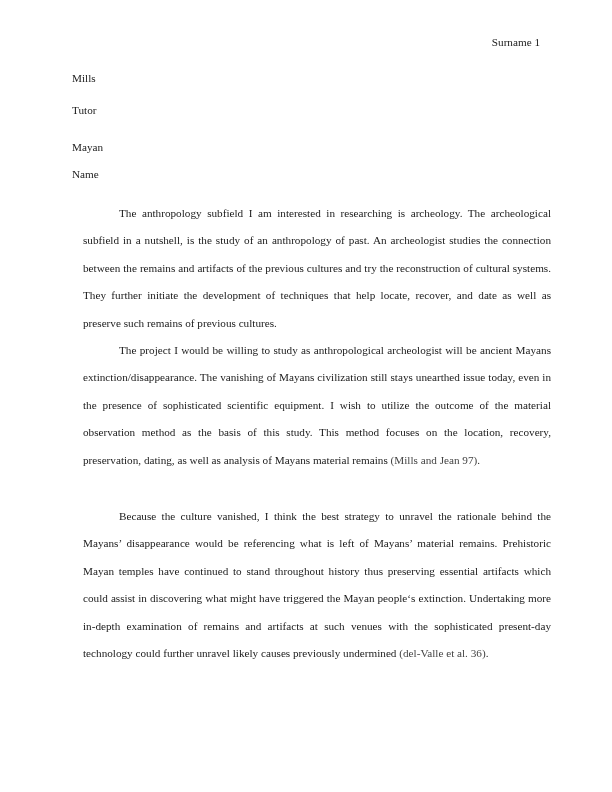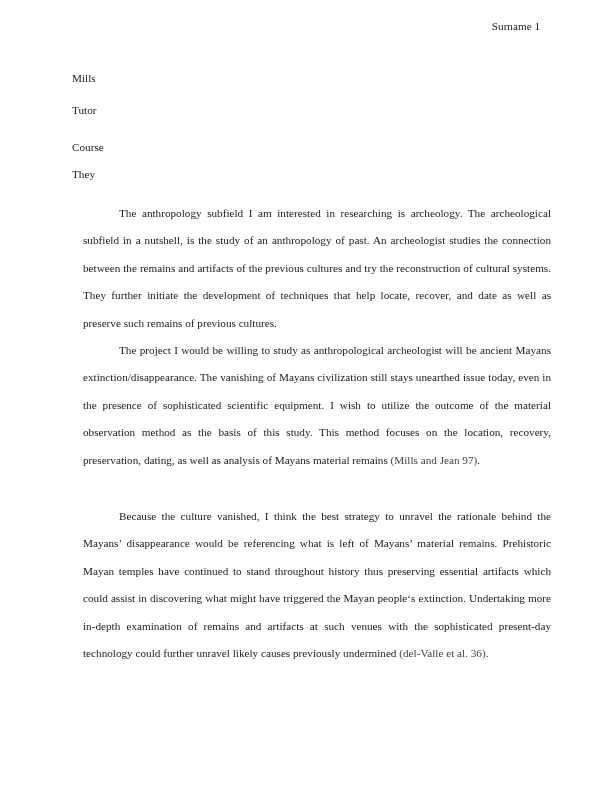--- a/index.html
+++ b/index.html
@@ -1,33 +1,33 @@
 <!DOCTYPE html>
 <html><head>
 <meta charset="utf-8">
 <style>
   html, body { margin: 0; padding: 0; background: #ffffff; }
   body { width: 612px; height: 792px; position: relative; overflow: hidden;
          font-family: "Liberation Serif", serif; color: #1a1a1a; font-size: 11.2px; }
   .page { position: absolute; left: 0; top: 0; width: 612px; height: 792px; background: #fff; }
-  .header { position: absolute; top: 20px; right: 72px; text-align: right; }
+  .header { position: absolute; top: 36px; right: 72px; text-align: right; }
   .meta { position: absolute; left: 72px; }
   .para { position: absolute; left: 72px; width: 468px; text-align: justify;
           text-align-last: left; line-height: 27.4px; text-indent: 36px; margin: 11px; }
   .cite { color: #444; }
 </style>
 </head>
 <body>
 
 <div class="page">
   <div class="header">Surname 1</div>
 
   <div class="meta" style="top:72px;">Mills</div>
   <div class="meta" style="top:104px;">Tutor</div>
-  <div class="meta" style="top:141px;">Course</div>
-  <div class="meta" style="top:168px;">They</div>
+  <div class="meta" style="top:141px;">Mayan</div>
+  <div class="meta" style="top:168px;">Name</div>
 
   <p class="para" style="top:189px;"><span>The anthropology subfield I am interested in researching is archeology. The archeological subfield in a nutshell, is the study of an anthropology of past. An archeologist studies the connection between the remains and artifacts of the previous cultures and try the reconstruction of cultural systems. They further initiate the development of techniques that help locate, recover, and date as well as preserve such remains of previous cultures.</span></p>
 
   <p class="para" style="top:326px;"><span>The project I would be willing to study as anthropological archeologist will be ancient Mayans extinction/disappearance. The vanishing of Mayans civilization still stays unearthed issue today, even in the presence of sophisticated scientific equipment. I wish to utilize the outcome of the material observation method as the basis of this study. This method focuses on the location, recovery, preservation, dating, as well as analysis of Mayans material remains </span><span class="cite">(Mills and Jean 97)</span><span>.</span></p>
 
   <p class="para" style="top:492px;"><span>Because the culture vanished, I think the best strategy to unravel the rationale behind the Mayans’ disappearance would be referencing what is left of Mayans’ material remains. Prehistoric Mayan temples have continued to stand throughout history thus preserving essential artifacts which could assist in discovering what might have triggered the Mayan people‘s extinction. Undertaking more in-depth examination of remains and artifacts at such venues with the sophisticated present-day technology could further unravel likely causes previously undermined </span><span class="cite">(del-Valle et al. 36)</span><span>.</span></p>
 </div>
 
 </body></html>

